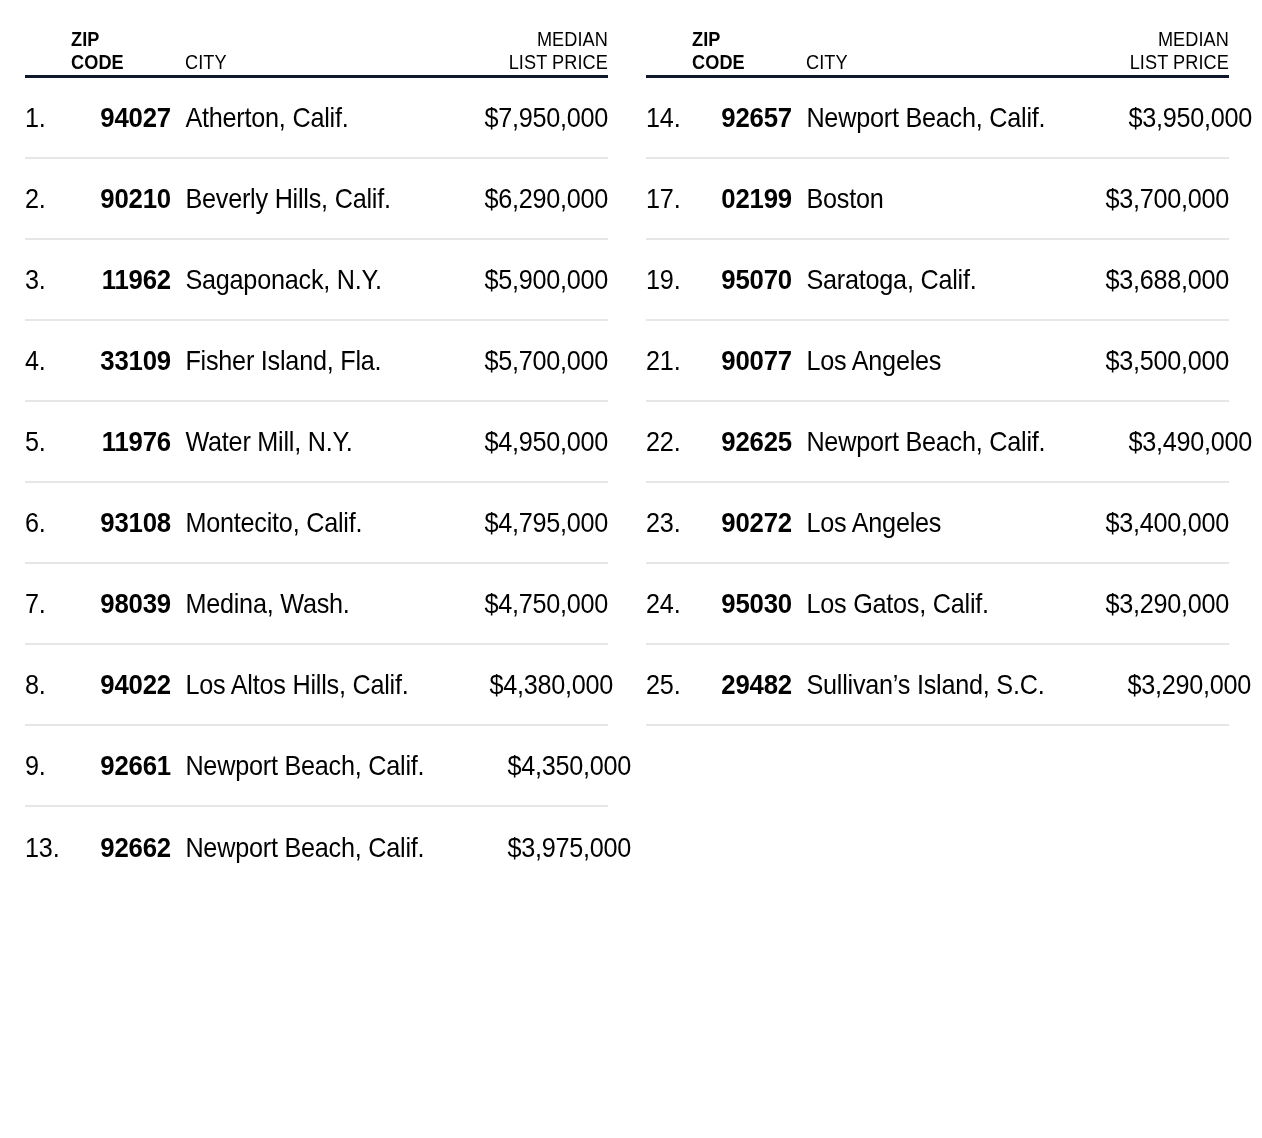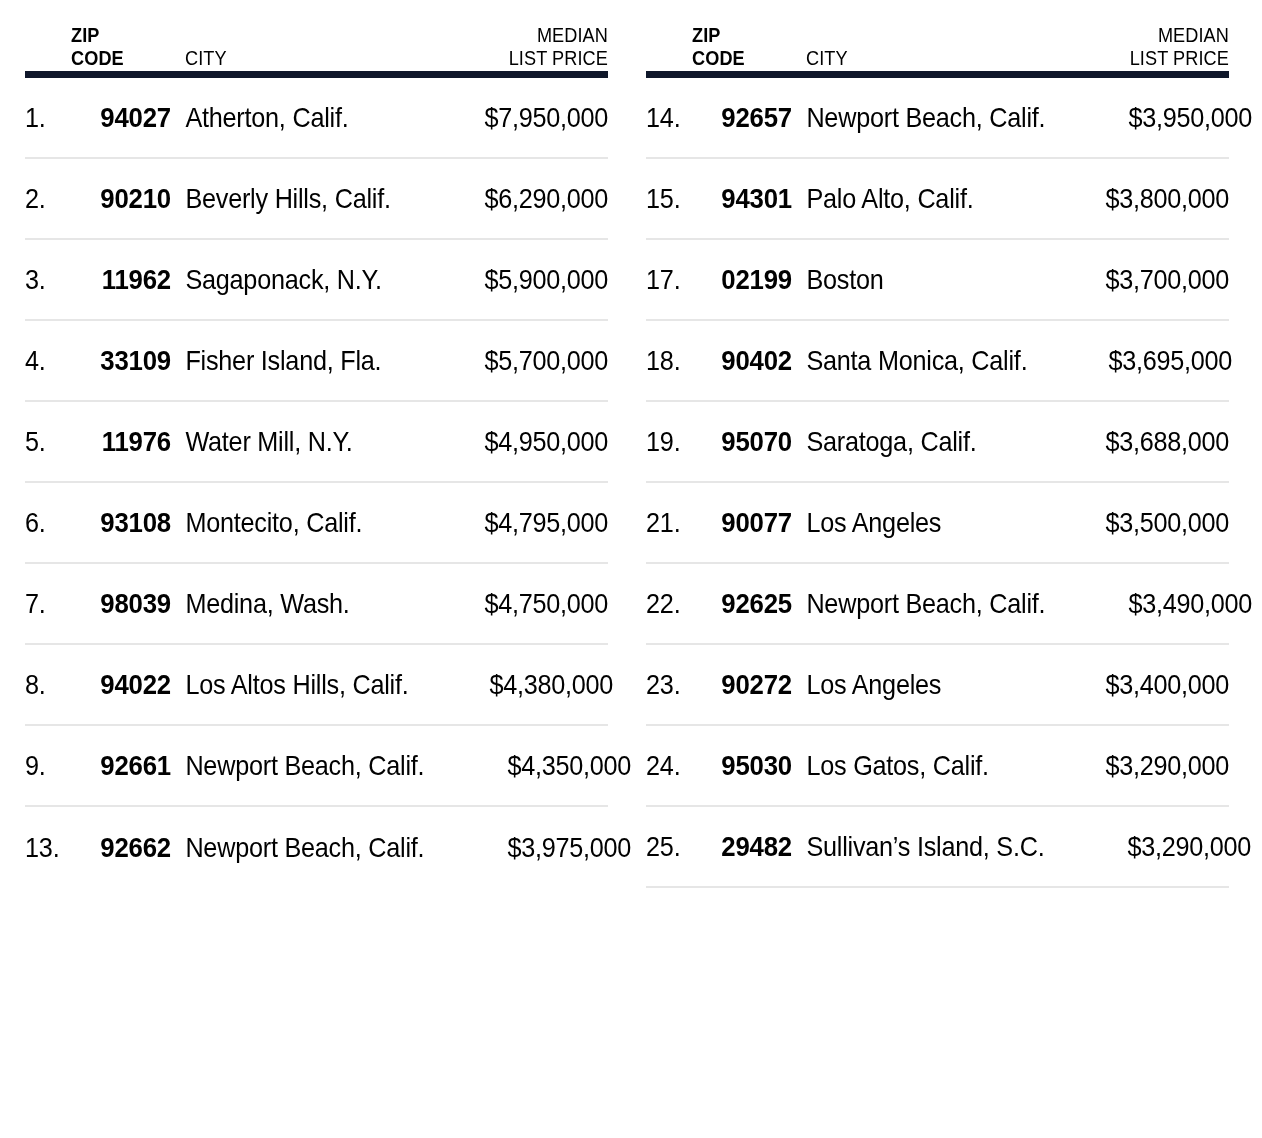--- a/index.html
+++ b/index.html
@@ -36,21 +36,21 @@
   .col {
     width: 583px;
     flex: 0 0 583px;
   }
 
   
   .thead {
     display: flex;
     align-items: flex-end;
     height: 56px;
-    border-bottom: 7px solid #0f172a;
+    border-bottom: 3px solid #0f172a;
     box-sizing: border-box;
     justify-content: space-between;
   }
   .th {
     font-size: 19.5px;
     line-height: 23px;
     letter-spacing: 0.1px;
     transform: scaleX(0.93);
     transform-origin: left bottom;
     white-space: pre-line;
@@ -221,38 +221,26 @@
 LIST PRICE</div>
       </div>
       <div class="tbody">
           <div class="row">
             <div class="c-rank">14.</div>
             <div class="c-zip">92657</div>
             <div class="c-city">Newport Beach, Calif.</div>
             <div class="c-price">$3,950,000</div>
           </div>
           <div class="row">
-            <div class="c-rank">15.</div>
-            <div class="c-zip">94301</div>
-            <div class="c-city">Palo Alto, Calif.</div>
-            <div class="c-price">$3,800,000</div>
-          </div>
-          <div class="row">
             <div class="c-rank">17.</div>
             <div class="c-zip">02199</div>
             <div class="c-city">Boston</div>
             <div class="c-price">$3,700,000</div>
           </div>
           <div class="row">
-            <div class="c-rank">18.</div>
-            <div class="c-zip">90402</div>
-            <div class="c-city">Santa Monica, Calif.</div>
-            <div class="c-price">$3,695,000</div>
-          </div>
-          <div class="row">
             <div class="c-rank">19.</div>
             <div class="c-zip">95070</div>
             <div class="c-city">Saratoga, Calif.</div>
             <div class="c-price">$3,688,000</div>
           </div>
           <div class="row">
             <div class="c-rank">21.</div>
             <div class="c-zip">90077</div>
             <div class="c-city">Los Angeles</div>
             <div class="c-price">$3,500,000</div>

